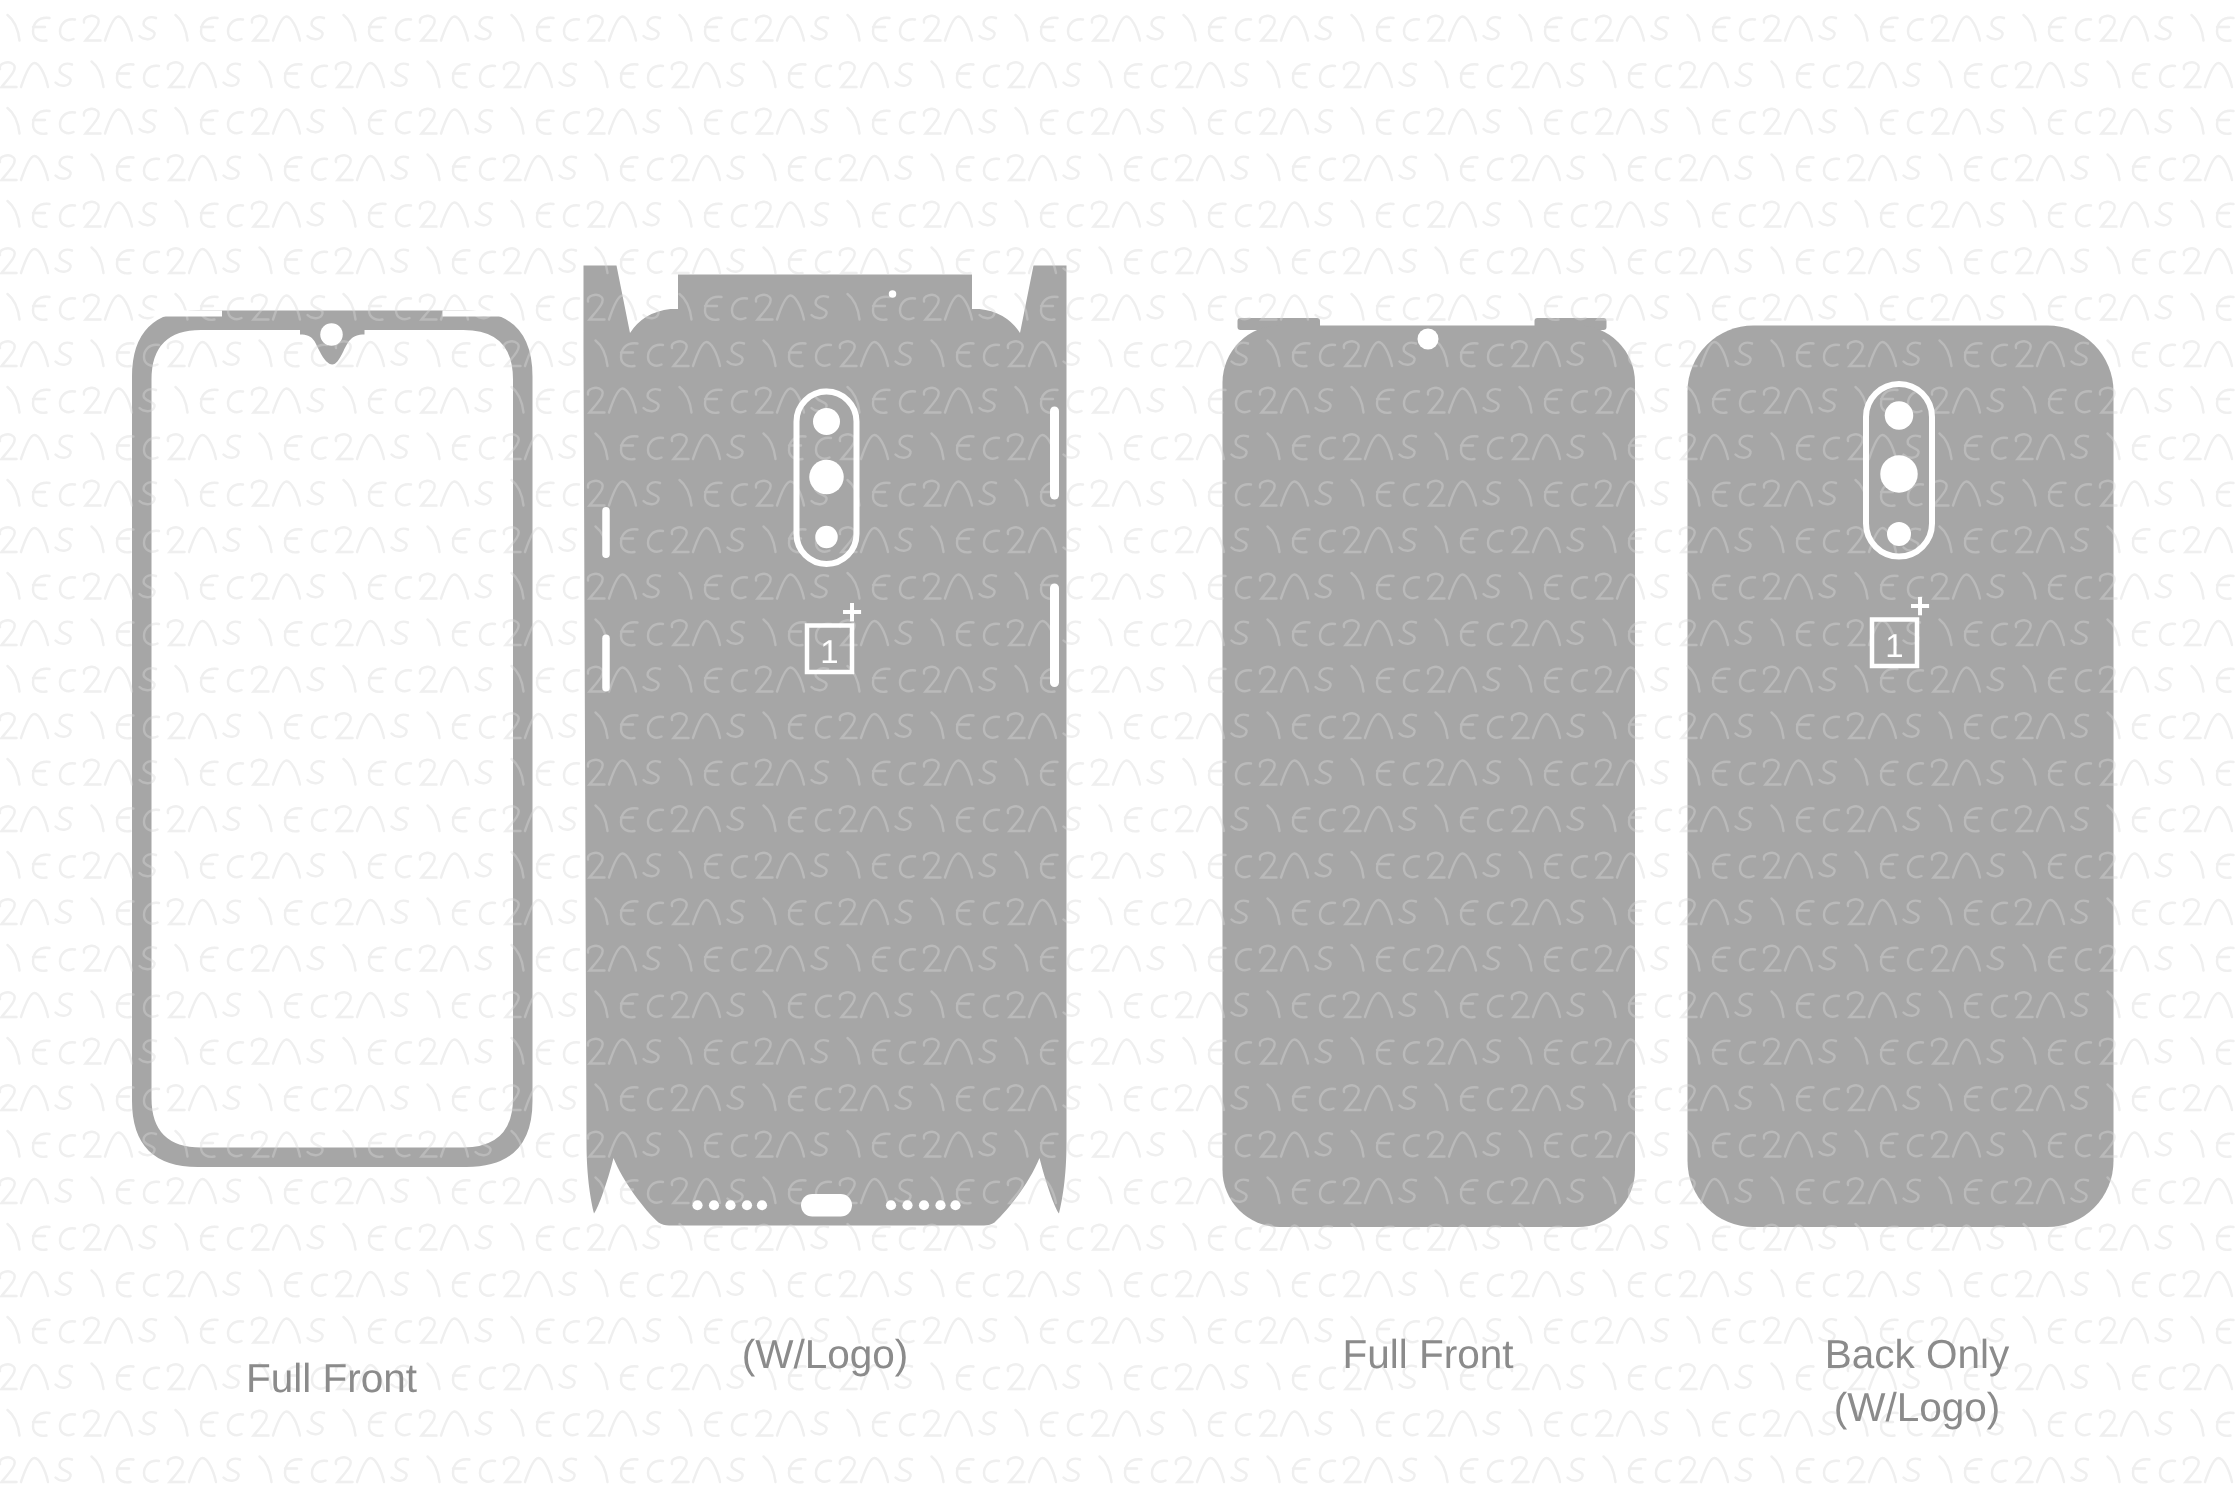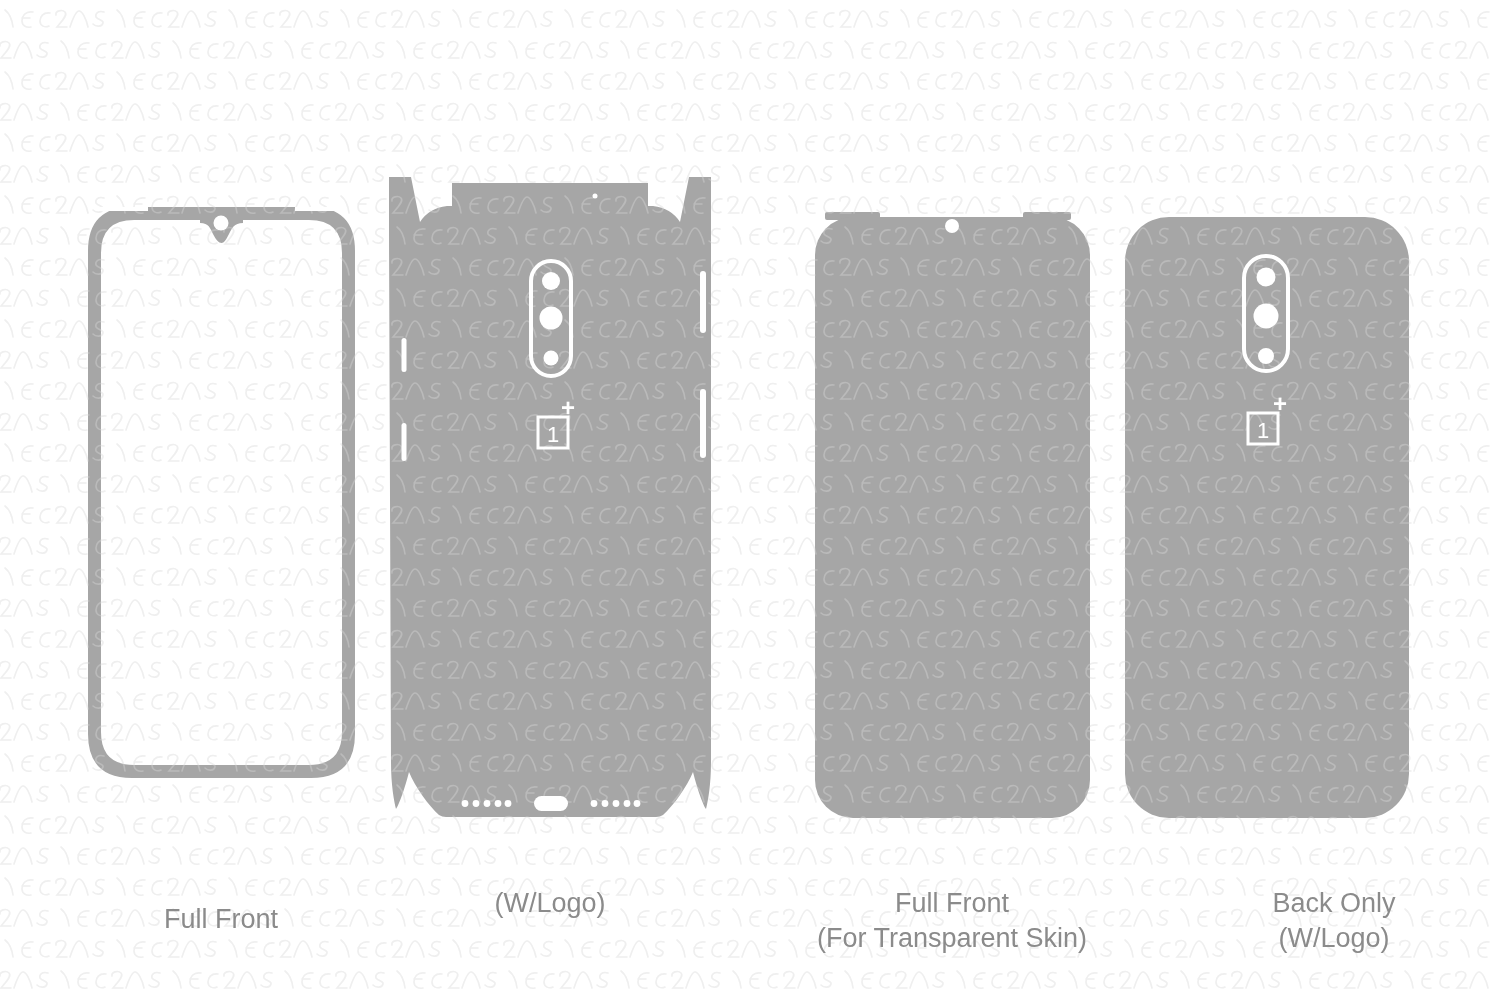--- a/index.html
+++ b/index.html
@@ -131,20 +131,19 @@
   </svg>
 
   <div class="tpl-label" style="left:221px;top:902px;">
     <span class="l">Full Front</span>
   </div>
   <div class="tpl-label" style="left:550px;top:886px;">
     <span class="l">(W/Logo)</span>
   </div>
   <div class="tpl-label" style="left:952px;top:886px;">
     <span class="l">Full Front</span>
-    <span class="l">(For Transparent Skin)</span>
   </div>
-  <div class="tpl-label" style="left:1334px;top:886px;">
+  <div class="tpl-label" style="left:1278px;top:886px;">
     <span class="l">Back Only</span>
     <span class="l">(W/Logo)</span>
   </div>
 
 </div>
 
 </body></html>

